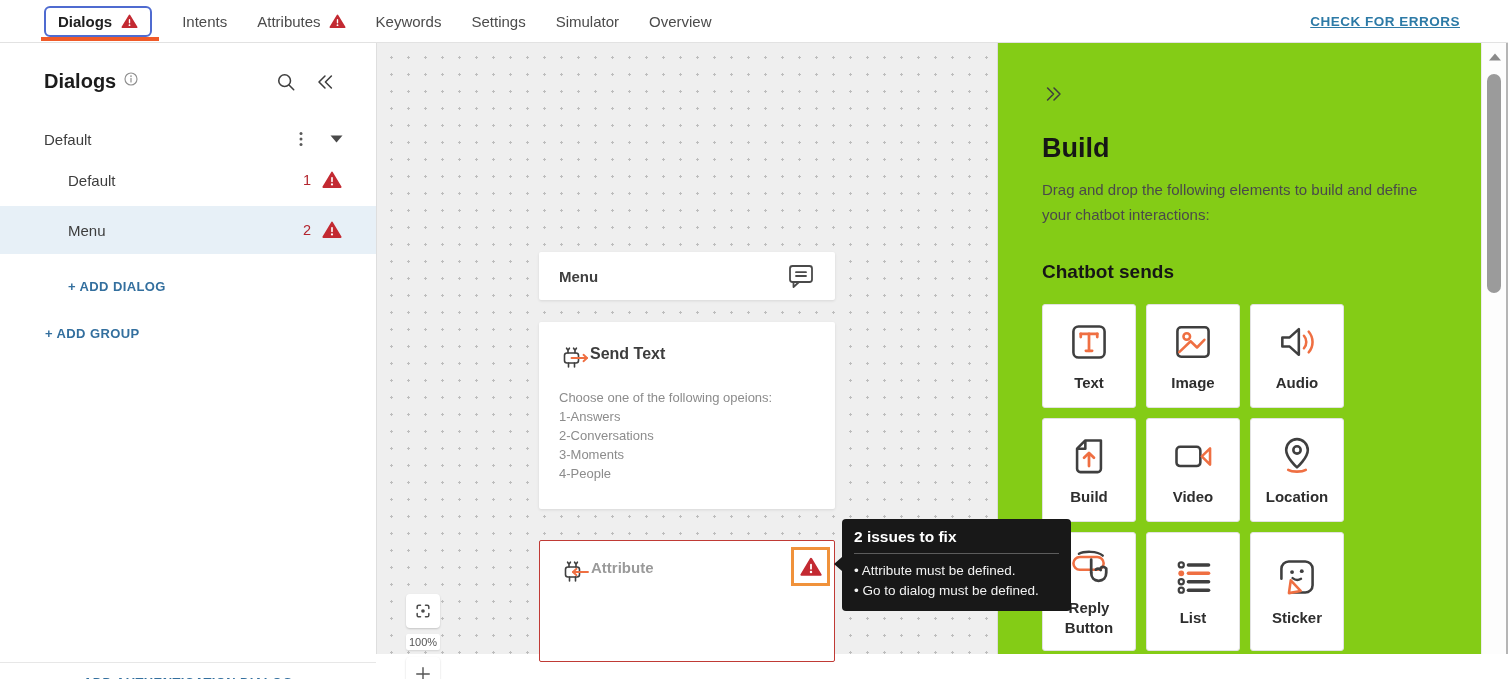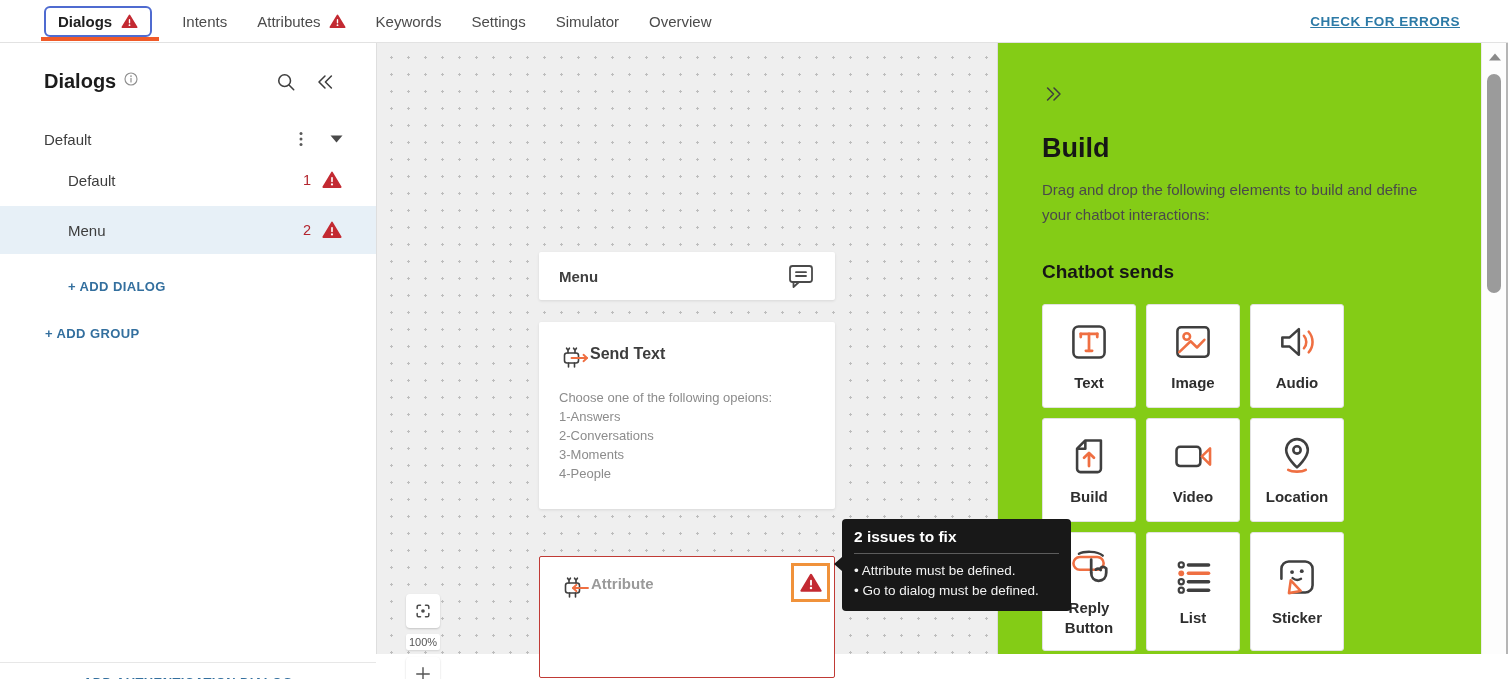--- a/index.html
+++ b/index.html
@@ -46,21 +46,21 @@
   .node { position:absolute; left:162px; width:296px; background:#fff; border-radius:2px;
     box-shadow:0 1px 3px rgba(0,0,0,.10); }
   .node-menu { top:209px; height:48px; display:flex; align-items:center; padding:0 20px; }
   .node-menu-title { font-size:15px; font-weight:600; color:#3f3f3f; }
   .node-menu .spacer { flex:1; }
   .node-send { top:279px; padding:23px 20px 26px 20px; }
   .node-header { display:flex; align-items:flex-start; }
   .node-title { font-size:16px; font-weight:700; color:#3d3d3d; }
   .node-body { margin-top:17px; }
   .node-line { font-size:13px; color:#8c8c8c; line-height:19px; }
-  .node-attr { top:513px; height:122px; padding:18px 20px; border:1px solid #c03a35; box-shadow:none; }
+  .node-attr { top:497px; height:122px; padding:18px 20px; border:1px solid #c03a35; box-shadow:none; }
   .node-attr .node-title { color:#9a9a9a; font-size:15px; }
   .err-badge { position:absolute; top:6px; right:4px; width:39px; height:39px; background:#fff;
     border:3px solid #f0923b; display:flex; align-items:center; justify-content:center; cursor:pointer; }
   .err-badge .warn-md { width:22px; height:20px; }
 
   .zoom-controls { position:absolute; left:29px; top:551px; width:34px; display:flex; flex-direction:column; align-items:center; }
   .zoom-btn { width:34px; height:34px; background:#fff; border-radius:4px; box-shadow:0 1px 2px rgba(0,0,0,.18);
     display:flex; align-items:center; justify-content:center; cursor:pointer; }
   .zoom-label { margin-top:6px; background:#fff; border-radius:2px; font-size:11px; color:#555;
     padding:2px 3px; box-shadow:0 1px 2px rgba(0,0,0,.12); }

